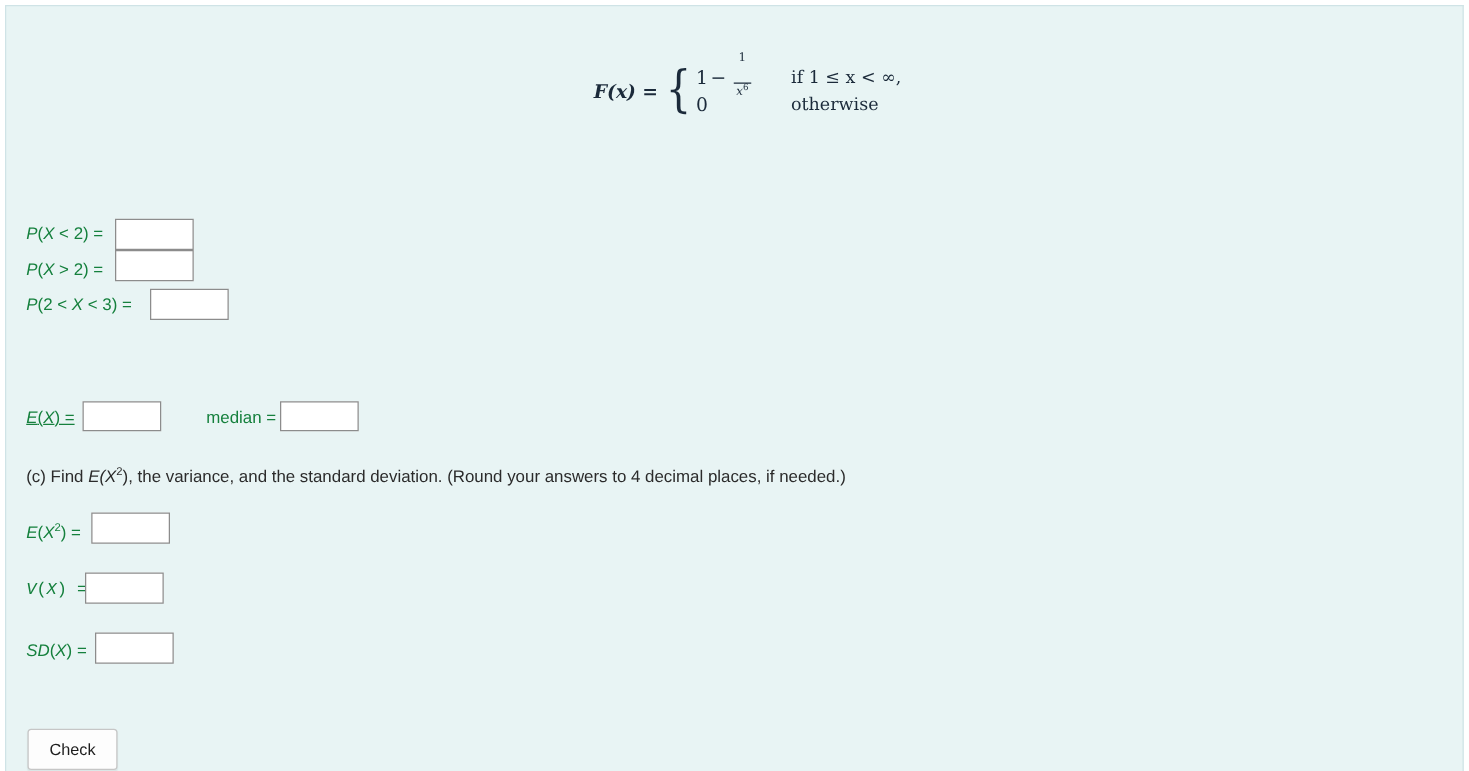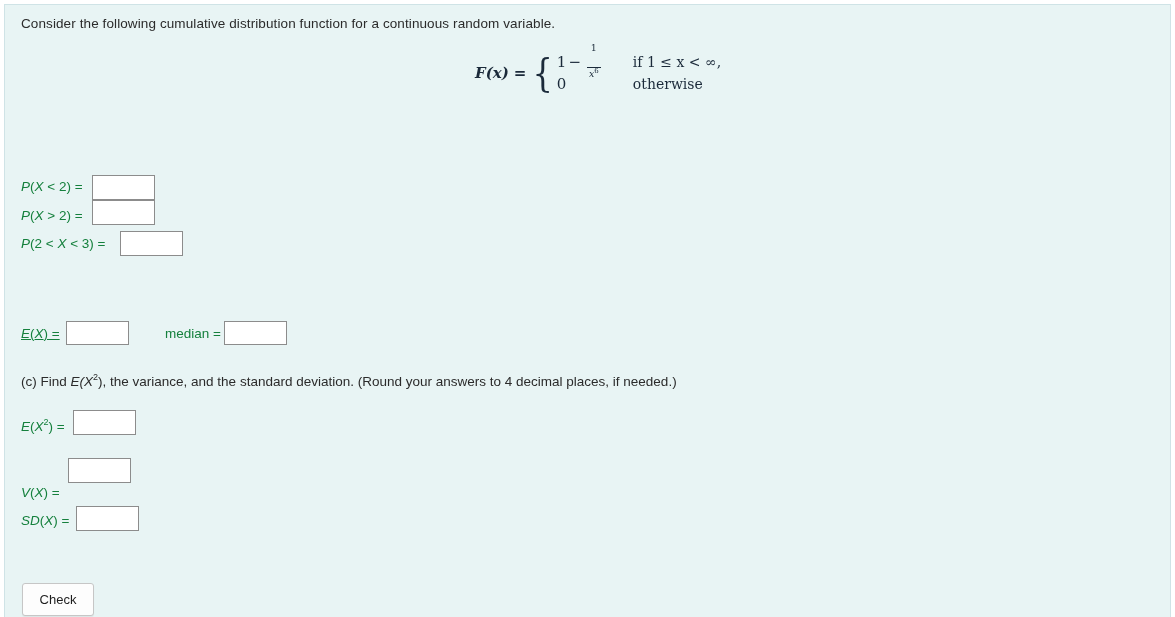--- a/index.html
+++ b/index.html
@@ -153,21 +153,20 @@
     color: #1d1d1d;
     cursor: pointer;
     box-shadow: 0 1px 1px rgba(0,0,0,0.06);
   }
 </style>
 </head>
 <body>
 
 <div class="page">
 
-  <div class="prompt-line">Consider the following cumulative distribution function for a continuous random variable.</div>
 
   <div class="formula">
     <span class="lhs">F(x)</span>
     <span class="eq">=</span>
     <span class="brace">{</span>
     <span class="cases">
       <span class="case-row">
         <span class="case-expr">
           <span>1</span>
           <span class="minus">−</span>
@@ -212,21 +211,21 @@
 
   <div class="section-head" style="top:367px;">
     <span>(c) Find </span><span class="ital">E(X</span><sup>2</sup><span>), the variance, and the standard deviation. (Round your answers to 4 decimal places, if needed.)</span>
   </div>
 
   <div class="ans-label" style="left:16px; top:412px;">
     <span class="ital">E</span>(<span class="ital">X</span><sup>2</sup>) =
   </div>
   <input class="ans-box" style="left: 68px; top: 405px; width: 63px; height: 25px;" value="">
 
-  <div class="ans-label" style="left:16px; top:480px;">
+  <div class="ans-label" style="left:16px; top:460px;font-family:Liberation Mono, monospace;">
     <span class="ital">V</span>(<span class="ital">X</span>) =
   </div>
   <input class="ans-box" style="left: 63px; top: 453px; width: 63px; height: 25px;" value="">
 
   <div class="ans-label" style="left:16px; top:508px;text-align:center;">
     <span class="ital">SD</span>(<span class="ital">X</span>) =
   </div>
   <input class="ans-box" style="left: 71px; top: 501px; width: 63px; height: 25px;" value="">
 
   <button class="check-btn">Check</button>

